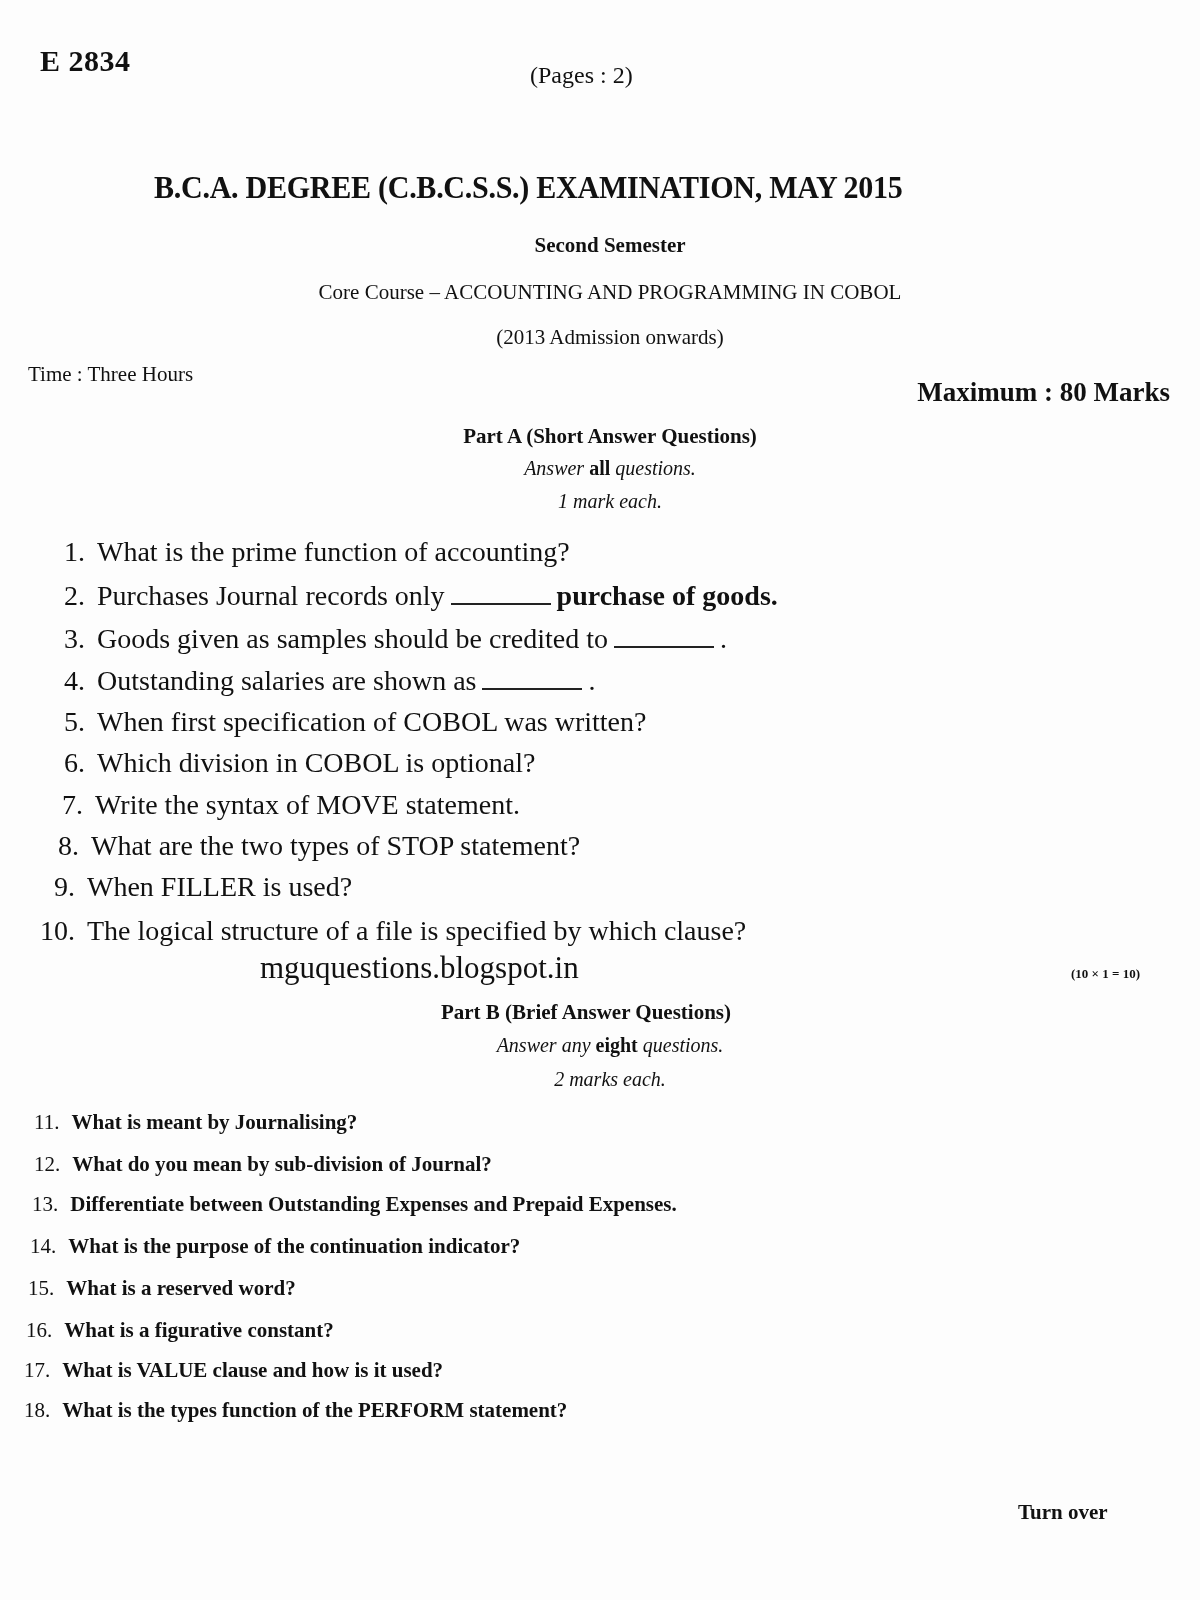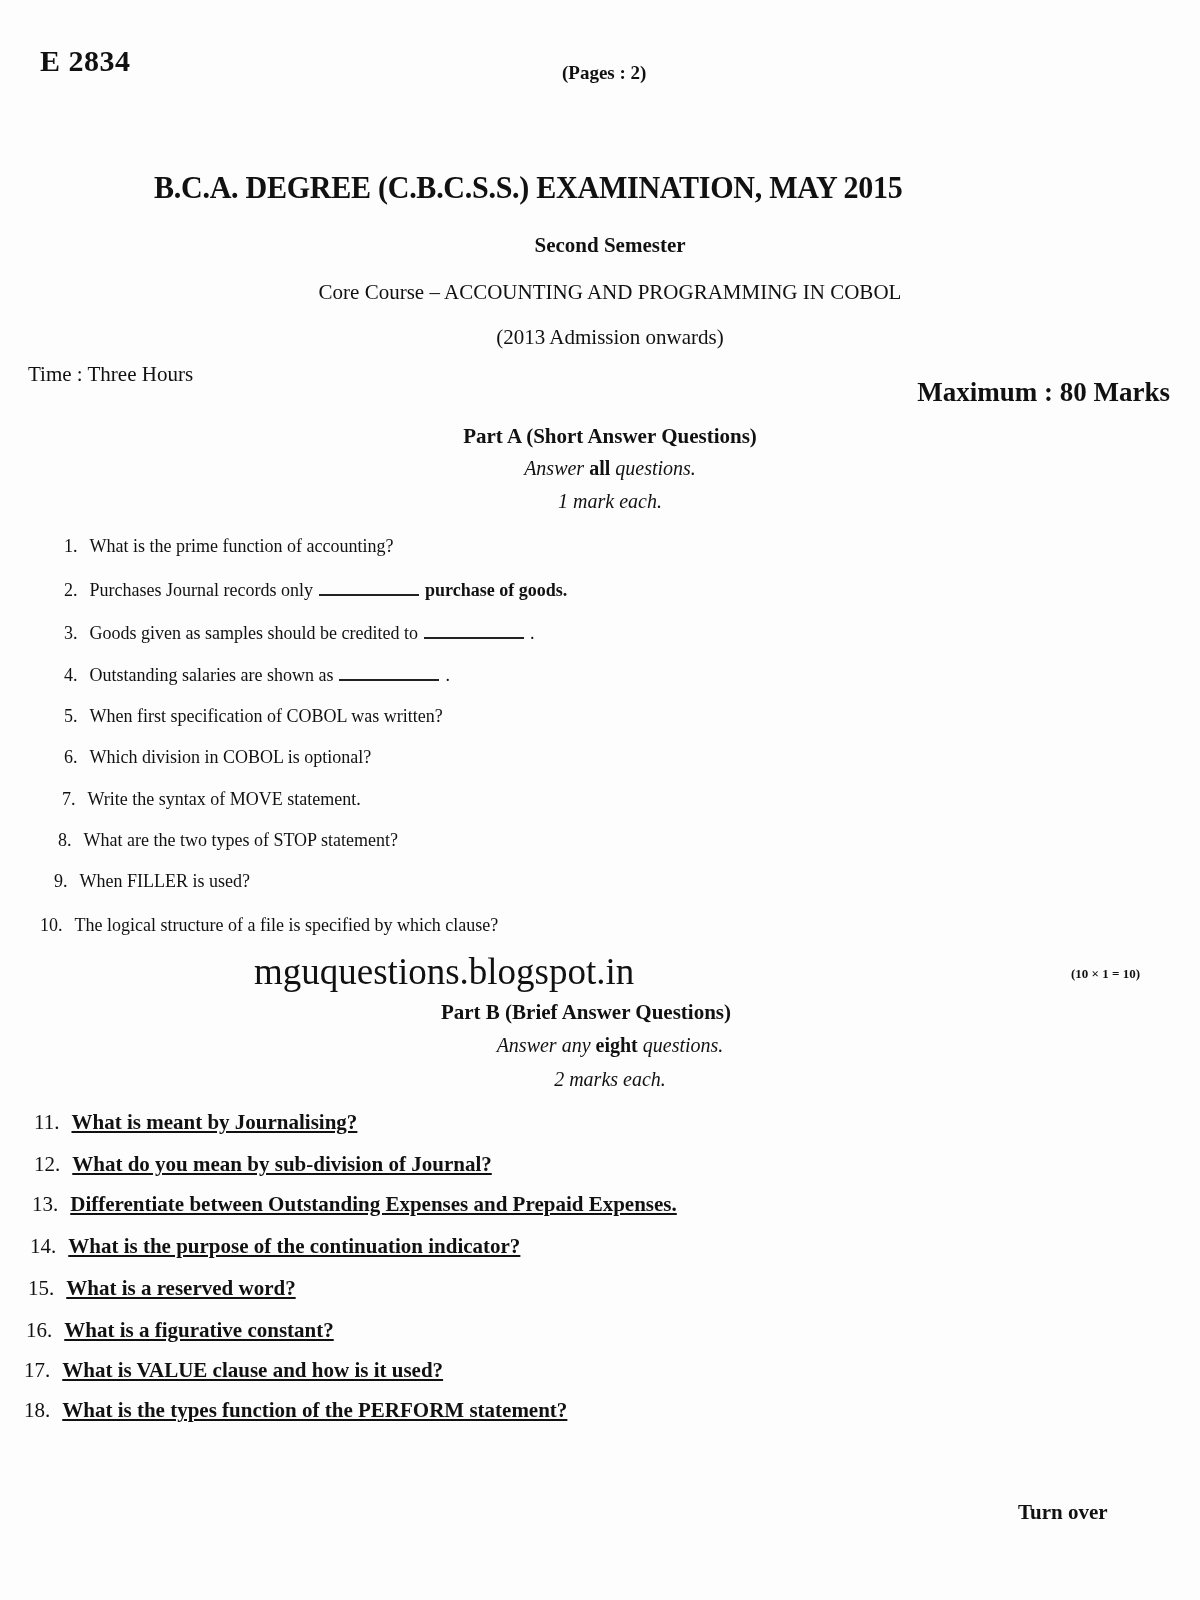--- a/index.html
+++ b/index.html
@@ -4,37 +4,37 @@
 <style>
   html, body { margin: 0; padding: 0; }
   body {
     width: 1200px; height: 1600px; position: relative; overflow: hidden;
     background: #fdfdfd;
     font-family: "Liberation Serif", "DejaVu Serif", serif;
     color: #111;
   }
   .abs { position: absolute; white-space: nowrap; }
   .code { left: 40px; top: 44px; font-size: 30px; font-weight: bold; letter-spacing: 0.5px; }
-  .pages { left: 562px; top: 62px; font-size: 19px; font-weight: bold; }
+  .pages { left: 530px; top: 62px; font-size: 24px; font-weight: normal; }
   .title { left: 154px; top: 170px; font-size: 31px; font-weight: bold; letter-spacing: -0.3px; transform: scaleX(0.97); transform-origin: left; }
   .center { left: 0; width: 1200px; text-align: center; }
   .sem { top: 233px; font-size: 21px; font-weight: bold; left: 10px; }
   .course { top: 280px; font-size: 21px; left: 10px; }
   .admission { top: 325px; font-size: 21px; left: 10px; }
   .time { left: 28px; top: 362px; font-size: 21px; }
   .maxm { right: 30px; top: 377px; font-size: 27px; font-weight: bold; }
   .parthead { font-size: 21px; font-weight: bold; left: 10px; }
   .instr { font-size: 20px; font-style: italic; left: 10px; }
   .instr b { font-style: normal; }
-  .q { font-size: 18px; }
+  .q { font-size: 28px; }
   .q .num { display: inline-block; margin-right: 12px; }
-  .qb { font-size: 21px; font-weight: bold; text-decoration: underline; }
+  .qb { font-size: 21px; font-weight: bold; }
   .qb .num { display: inline-block; margin-right: 12px; font-weight: normal; }
   .blank { display: inline-block; border-bottom: 2px solid #222; width: 100px; height: 1px; vertical-align: baseline; margin: 0 6px; }
-  .watermark { left: 254px; top: 950px; font-size: 37px; font-family: "Liberation Serif", serif; letter-spacing: 0px; }
+  .watermark { left: 260px; top: 950px; font-size: 31px; font-family: "Liberation Serif", serif; letter-spacing: 0px; }
   .marks { right: 60px; top: 966px; font-size: 13px; font-weight: bold; }
   .turn { left: 1018px; top: 1500px; font-size: 21px; font-weight: bold; }
 </style>
 </head>
 <body>
 
 <div>
 
   <div class="abs code">E 2834</div>
   <div class="abs pages">(Pages : 2)</div>

